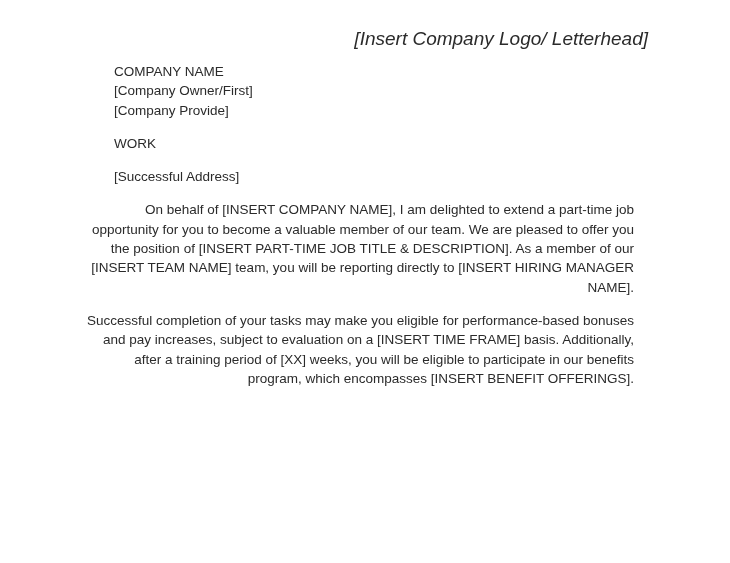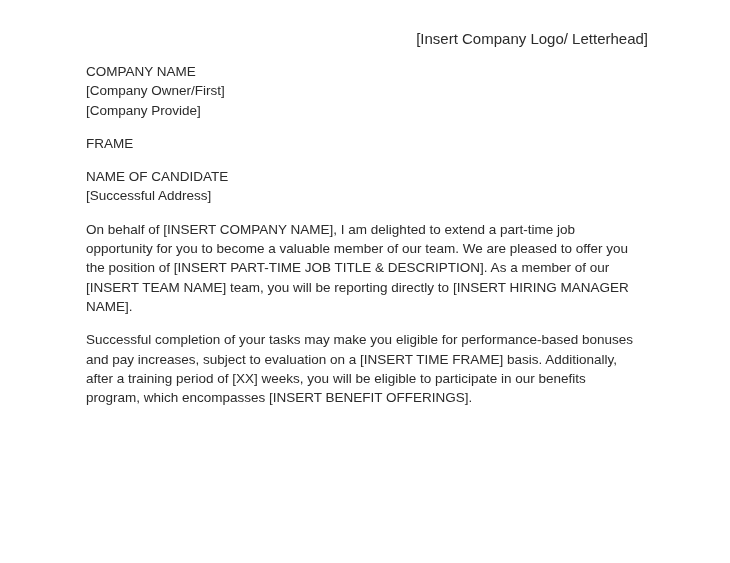--- a/index.html
+++ b/index.html
@@ -21,68 +21,69 @@
     height: 563px;
     background: #ffffff;
     box-sizing: border-box;
   }
   .letterhead {
     position: absolute;
     top: 29px;
     left: 0;
     right: 82px;
     text-align: right;
-    font-size: 15px;
+    font-size: 19px;
     line-height: 19px;
     color: #2b2b2b;
     white-space: nowrap;
+    font-style: italic;
   }
   .body-wrap {
     position: absolute;
     top: 62px;
     left: 86px;
     width: 548px;
   }
   .block {
     font-size: 13.5px;
     line-height: 19.3px;
     color: #2b2b2b;
   }
   .block + .block {
     margin-top: 14px;
   }
   .line {
     display: block;
     white-space: nowrap;
+    margin-left: 28px;
   }
   .para {
-    text-align: left;
+    text-align: right;
   }
 </style>
 </head>
 <body>
 
 <div class="page">
 
   <div class="letterhead">[Insert Company Logo/ Letterhead]</div>
 
   <div class="body-wrap">
 
     <div class="block">
       <span class="line">COMPANY NAME</span>
       <span class="line">[Company Owner/First]</span>
       <span class="line">[Company Provide]</span>
     </div>
 
     <div class="block">
-      <span class="line">FRAME</span>
+      <span class="line">WORK</span>
     </div>
 
     <div class="block">
-      <span class="line">NAME OF CANDIDATE</span>
       <span class="line">[Successful Address]</span>
     </div>
 
 
 
 
     <div class="block para">On behalf of [INSERT COMPANY NAME], I am delighted to extend a part-time job opportunity for you to become a valuable member of our team. We are pleased to offer you the position of [INSERT PART-TIME JOB TITLE &amp; DESCRIPTION]. As a member of our [INSERT TEAM NAME] team, you will be reporting directly to [INSERT HIRING MANAGER NAME].</div>
 
 
     <div class="block para">Successful completion of your tasks may make you eligible for performance-based bonuses and pay increases, subject to evaluation on a [INSERT TIME FRAME] basis. Additionally, after a training period of [XX] weeks, you will be eligible to participate in our benefits program, which encompasses [INSERT BENEFIT OFFERINGS].</div>

